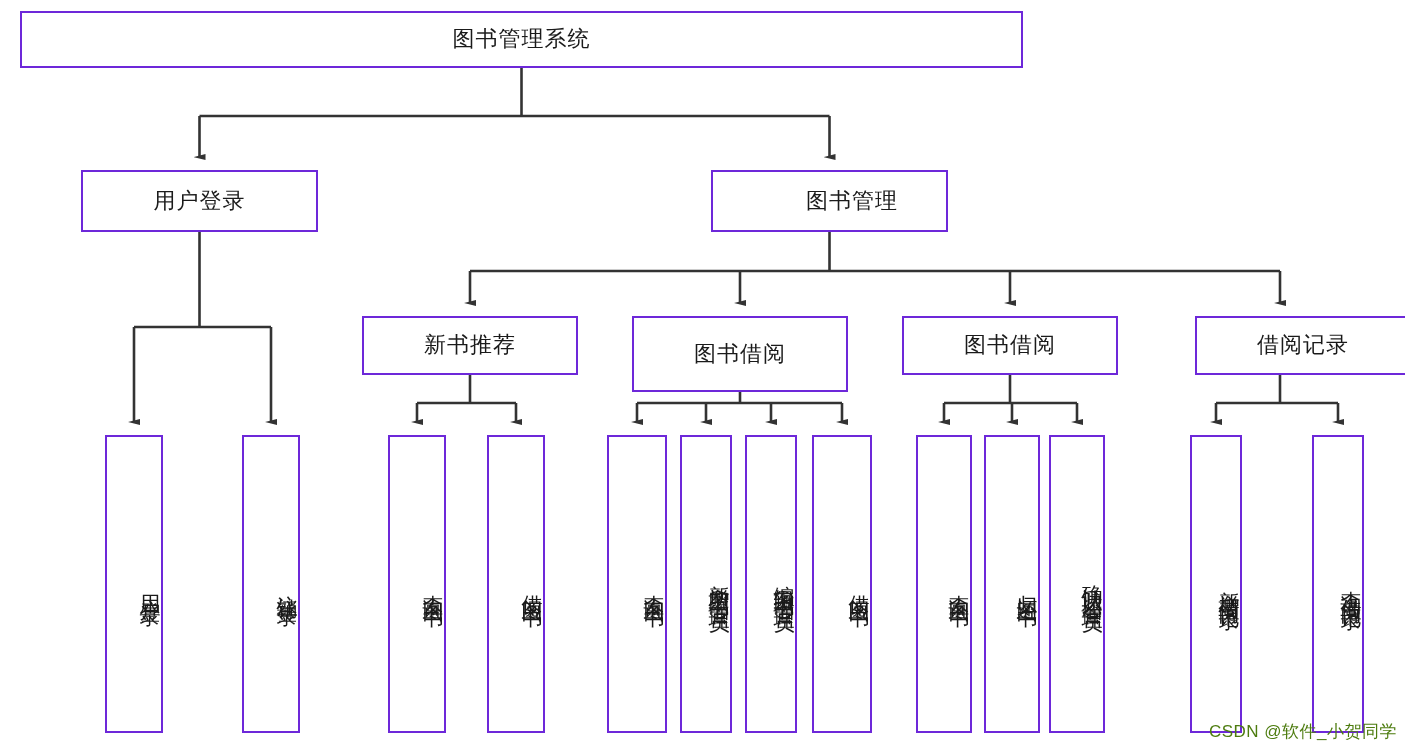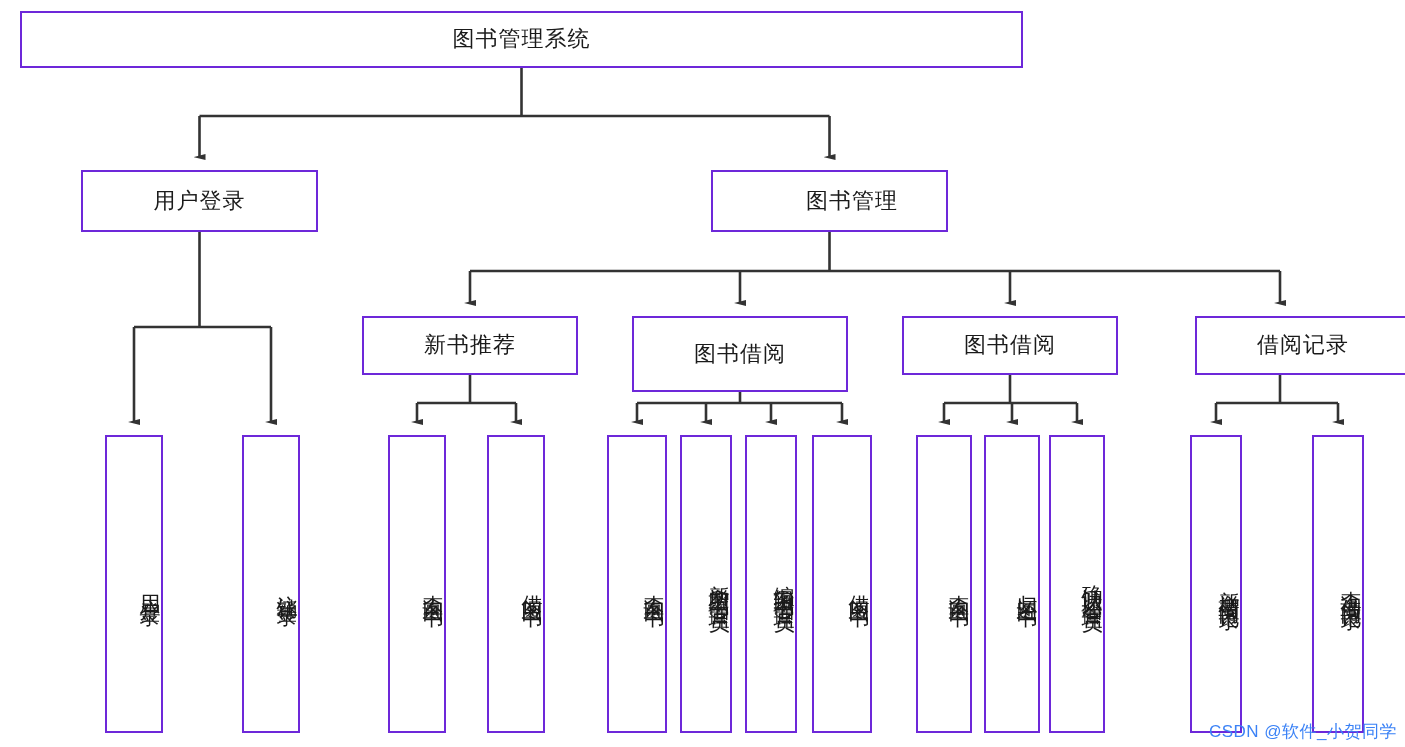--- a/index.html
+++ b/index.html
@@ -51,21 +51,21 @@
   .node.vert .vlabel {
     writing-mode: vertical-rl;
     text-orientation: upright;
     white-space: nowrap;
   }
   #watermark {
     position: absolute;
     right: 8px;
     bottom: 4px;
     font-size: 17px;
-    color: #3b82f6;
+    color: #4d7c0f;
     letter-spacing: 0.5px;
     white-space: nowrap;
     font-family: "Liberation Sans", "DejaVu Sans", sans-serif;
   }
 </style>
 </head>
 <body>
 
 <div id="canvas">
 

